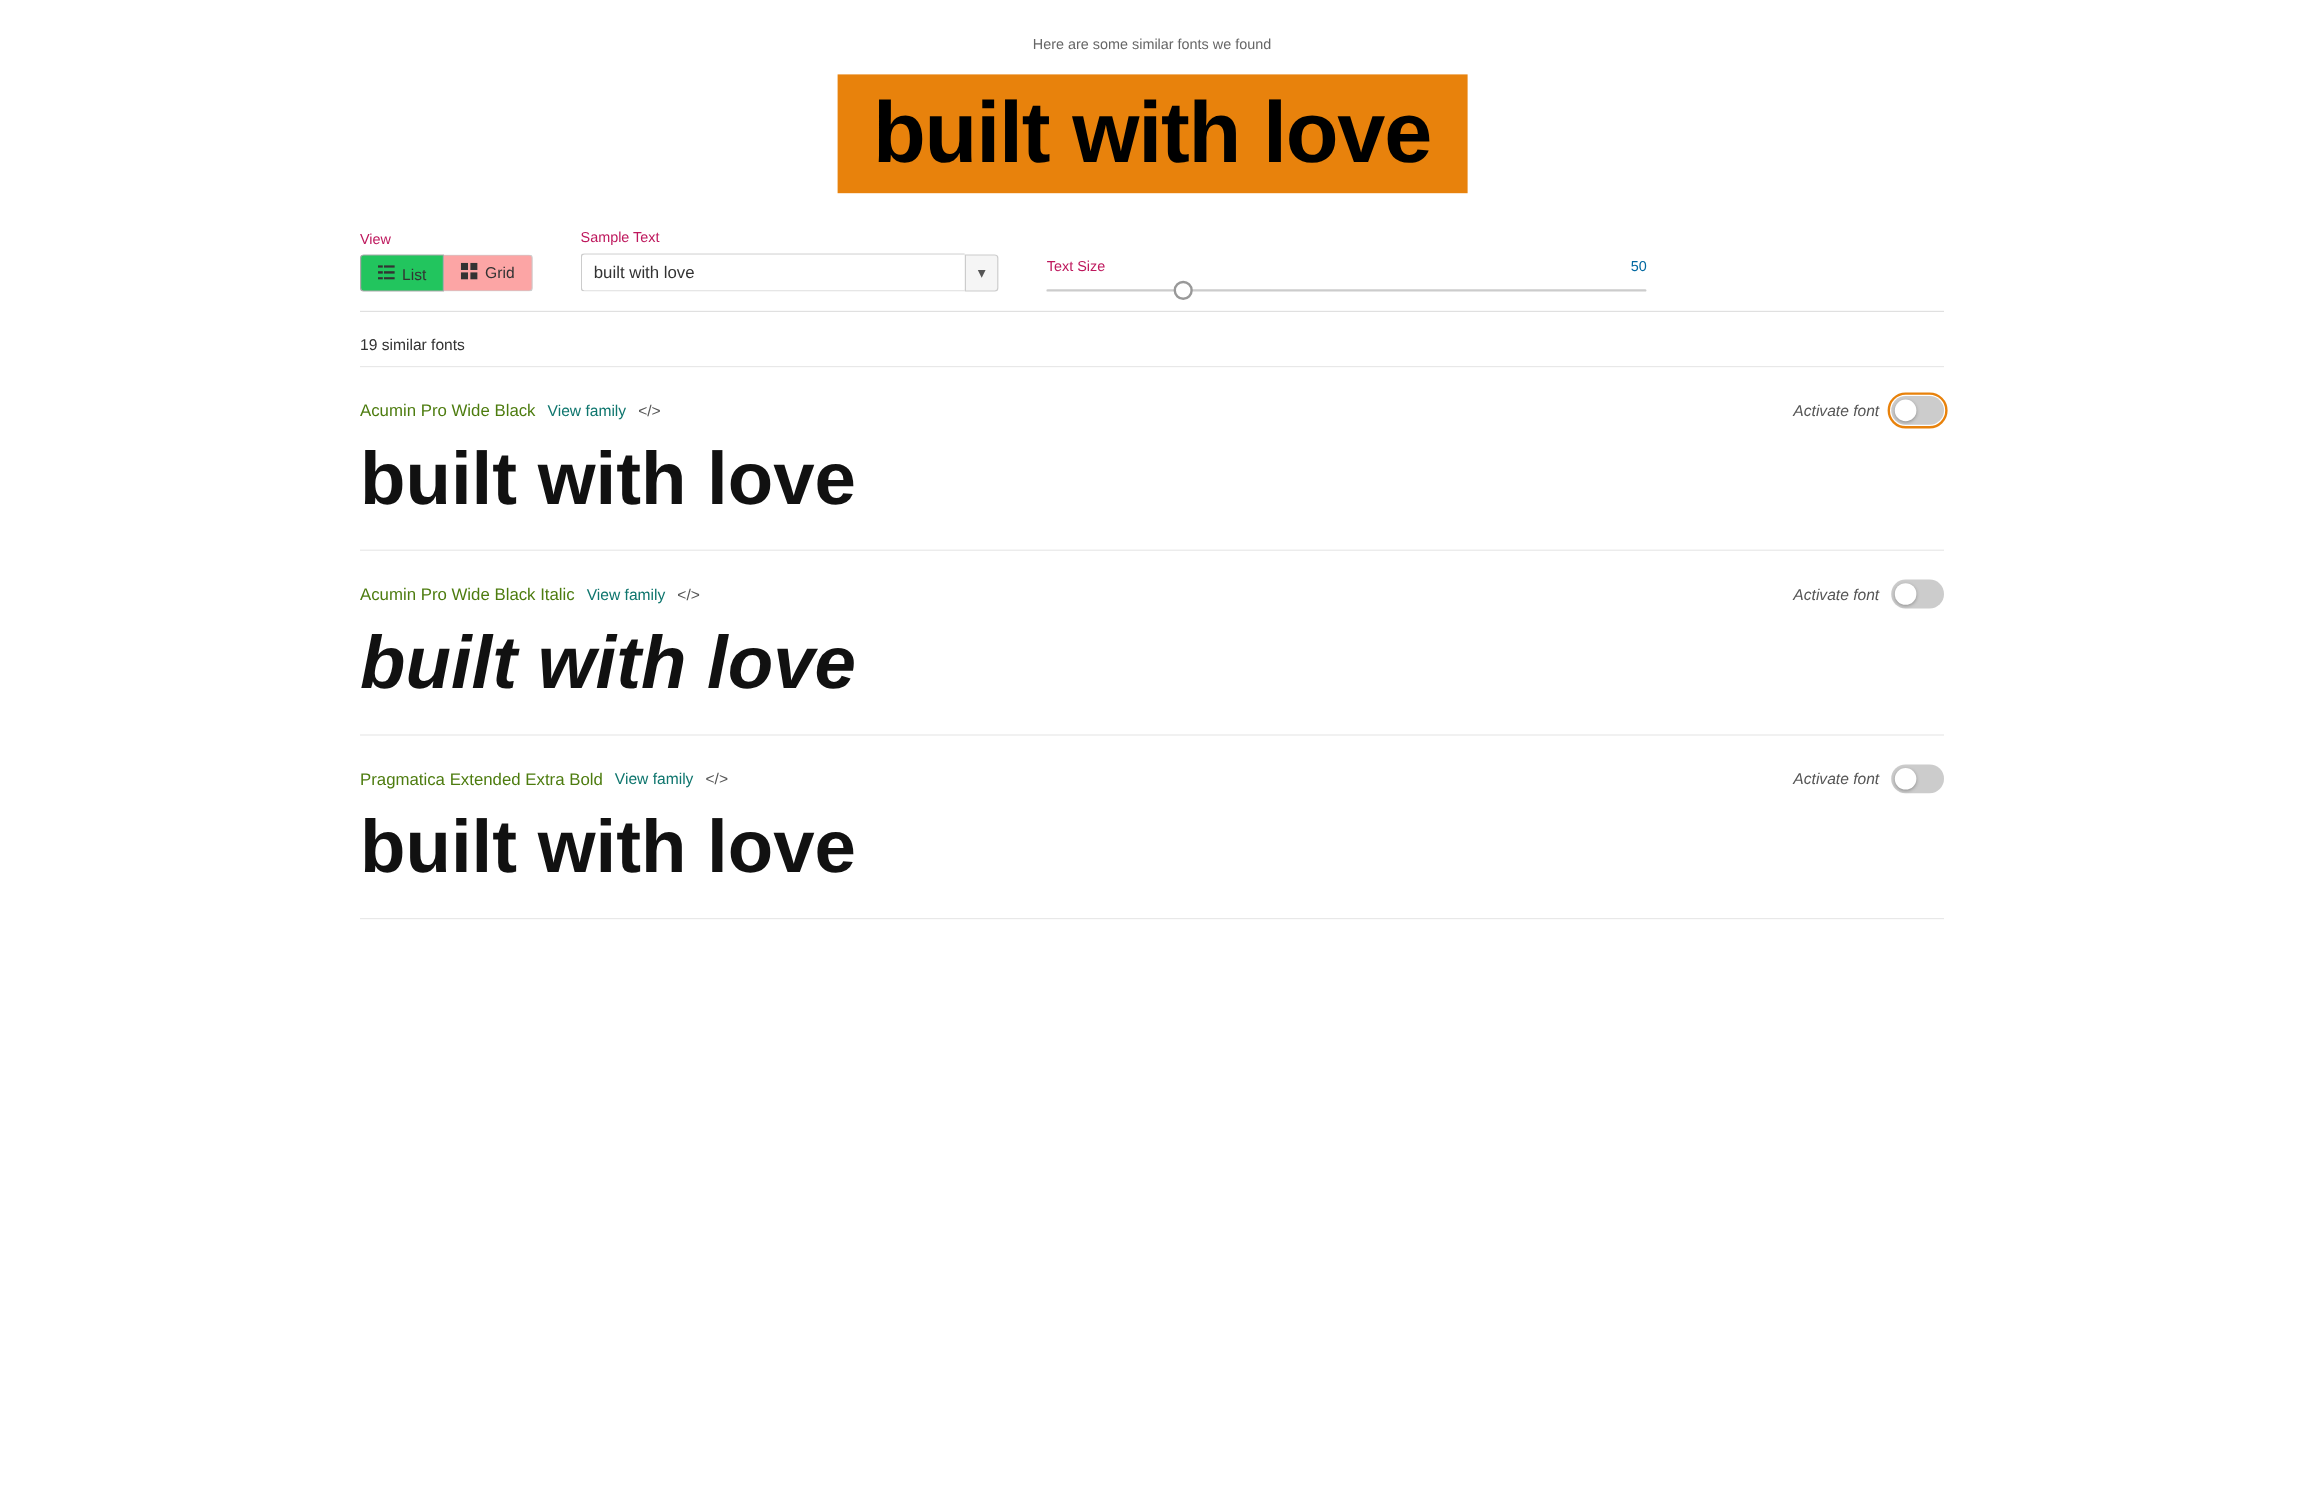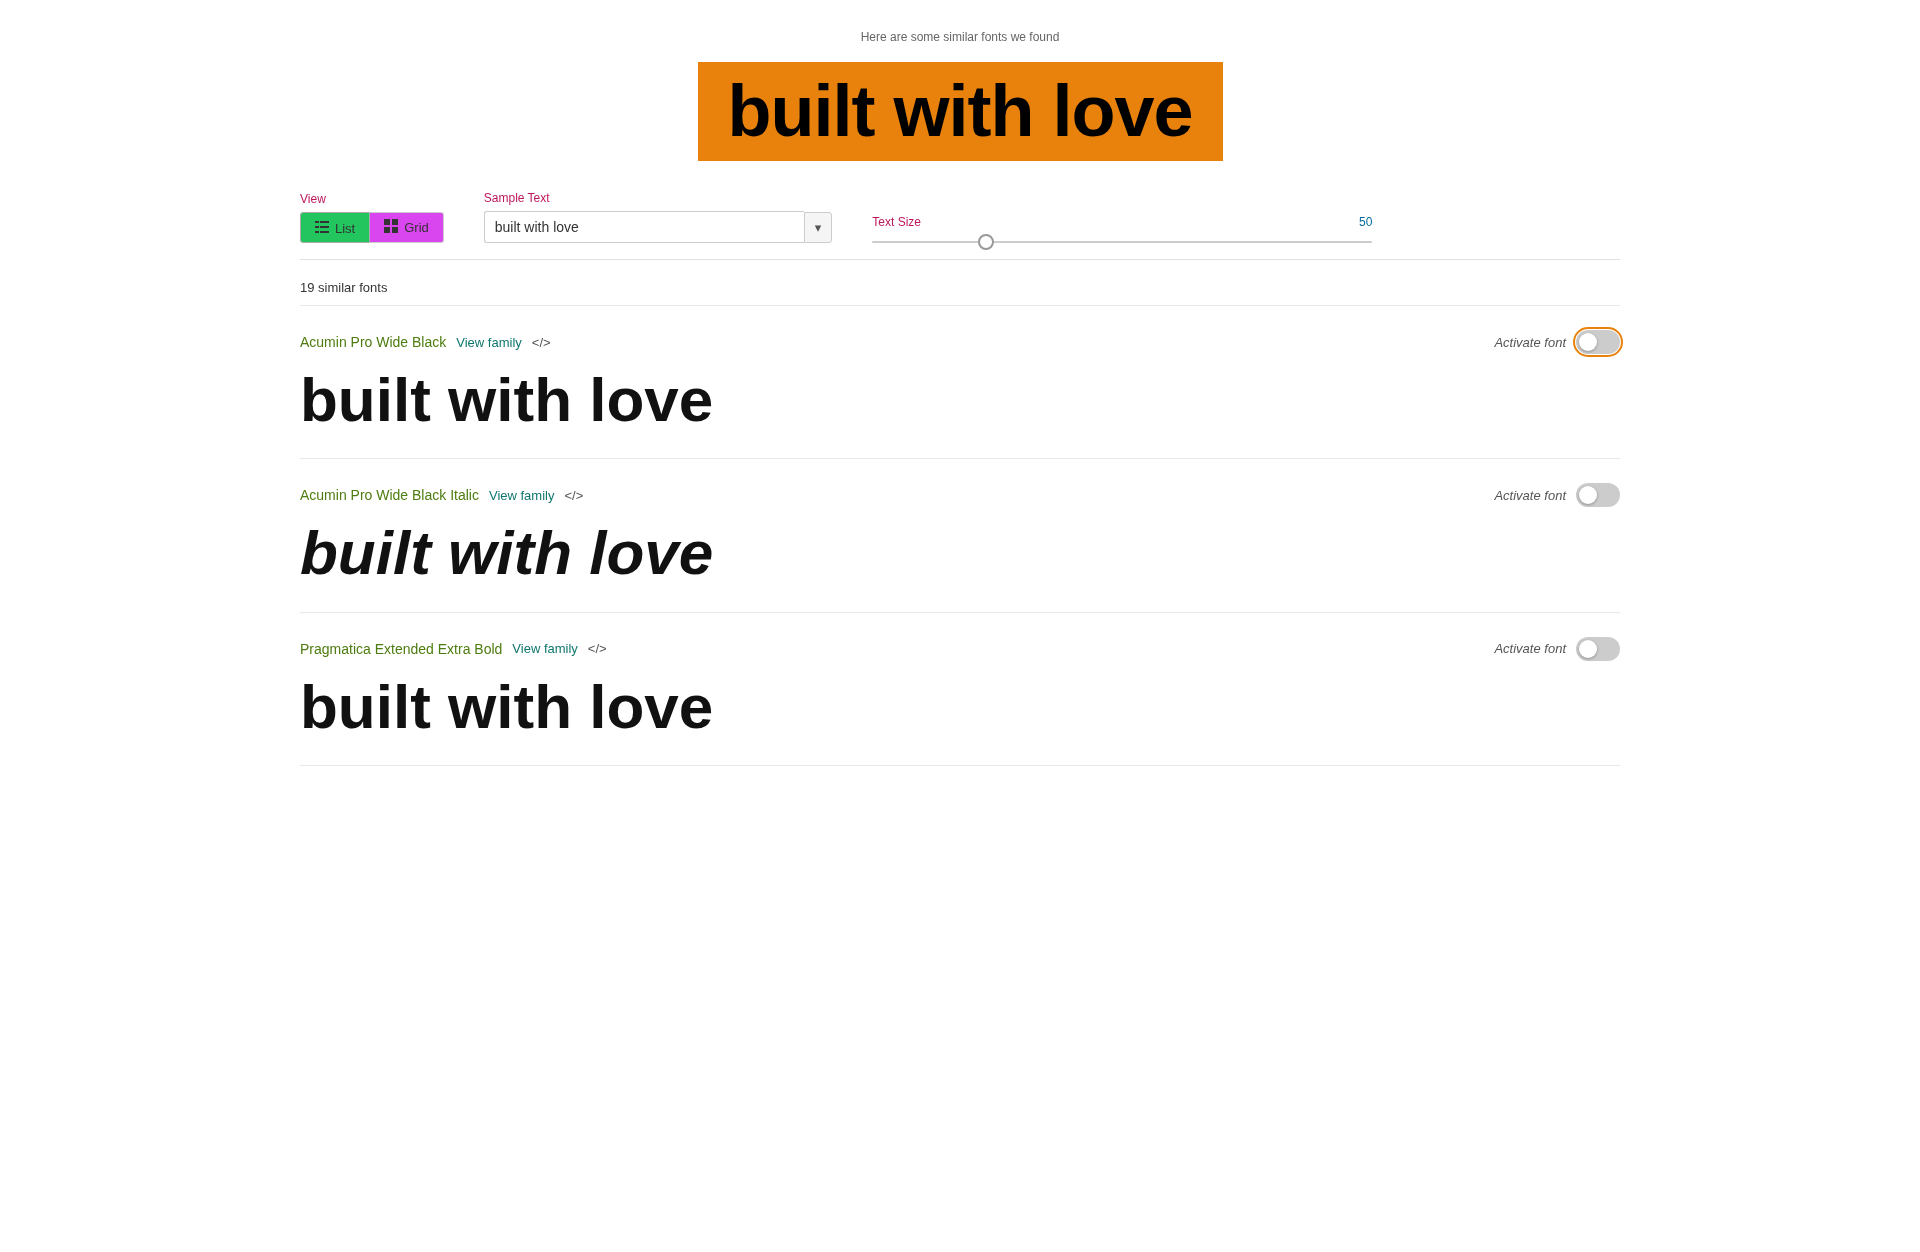--- a/index.html
+++ b/index.html
@@ -66,21 +66,21 @@
       display: flex;
       gap: 0;
     }
 
     .view-btn {
       display: flex;
       align-items: center;
       gap: 6px;
       padding: 6px 14px;
       border: 1px solid #ccc;
-      background: #d946ef;
+      background: #fca5a5;
       cursor: pointer;
       font-size: 13px;
       color: #333;
     }
 
     .view-btn.active {
       background: #22c55e;
       border-color: #aaa;
       align-items: flex-end;
     }

